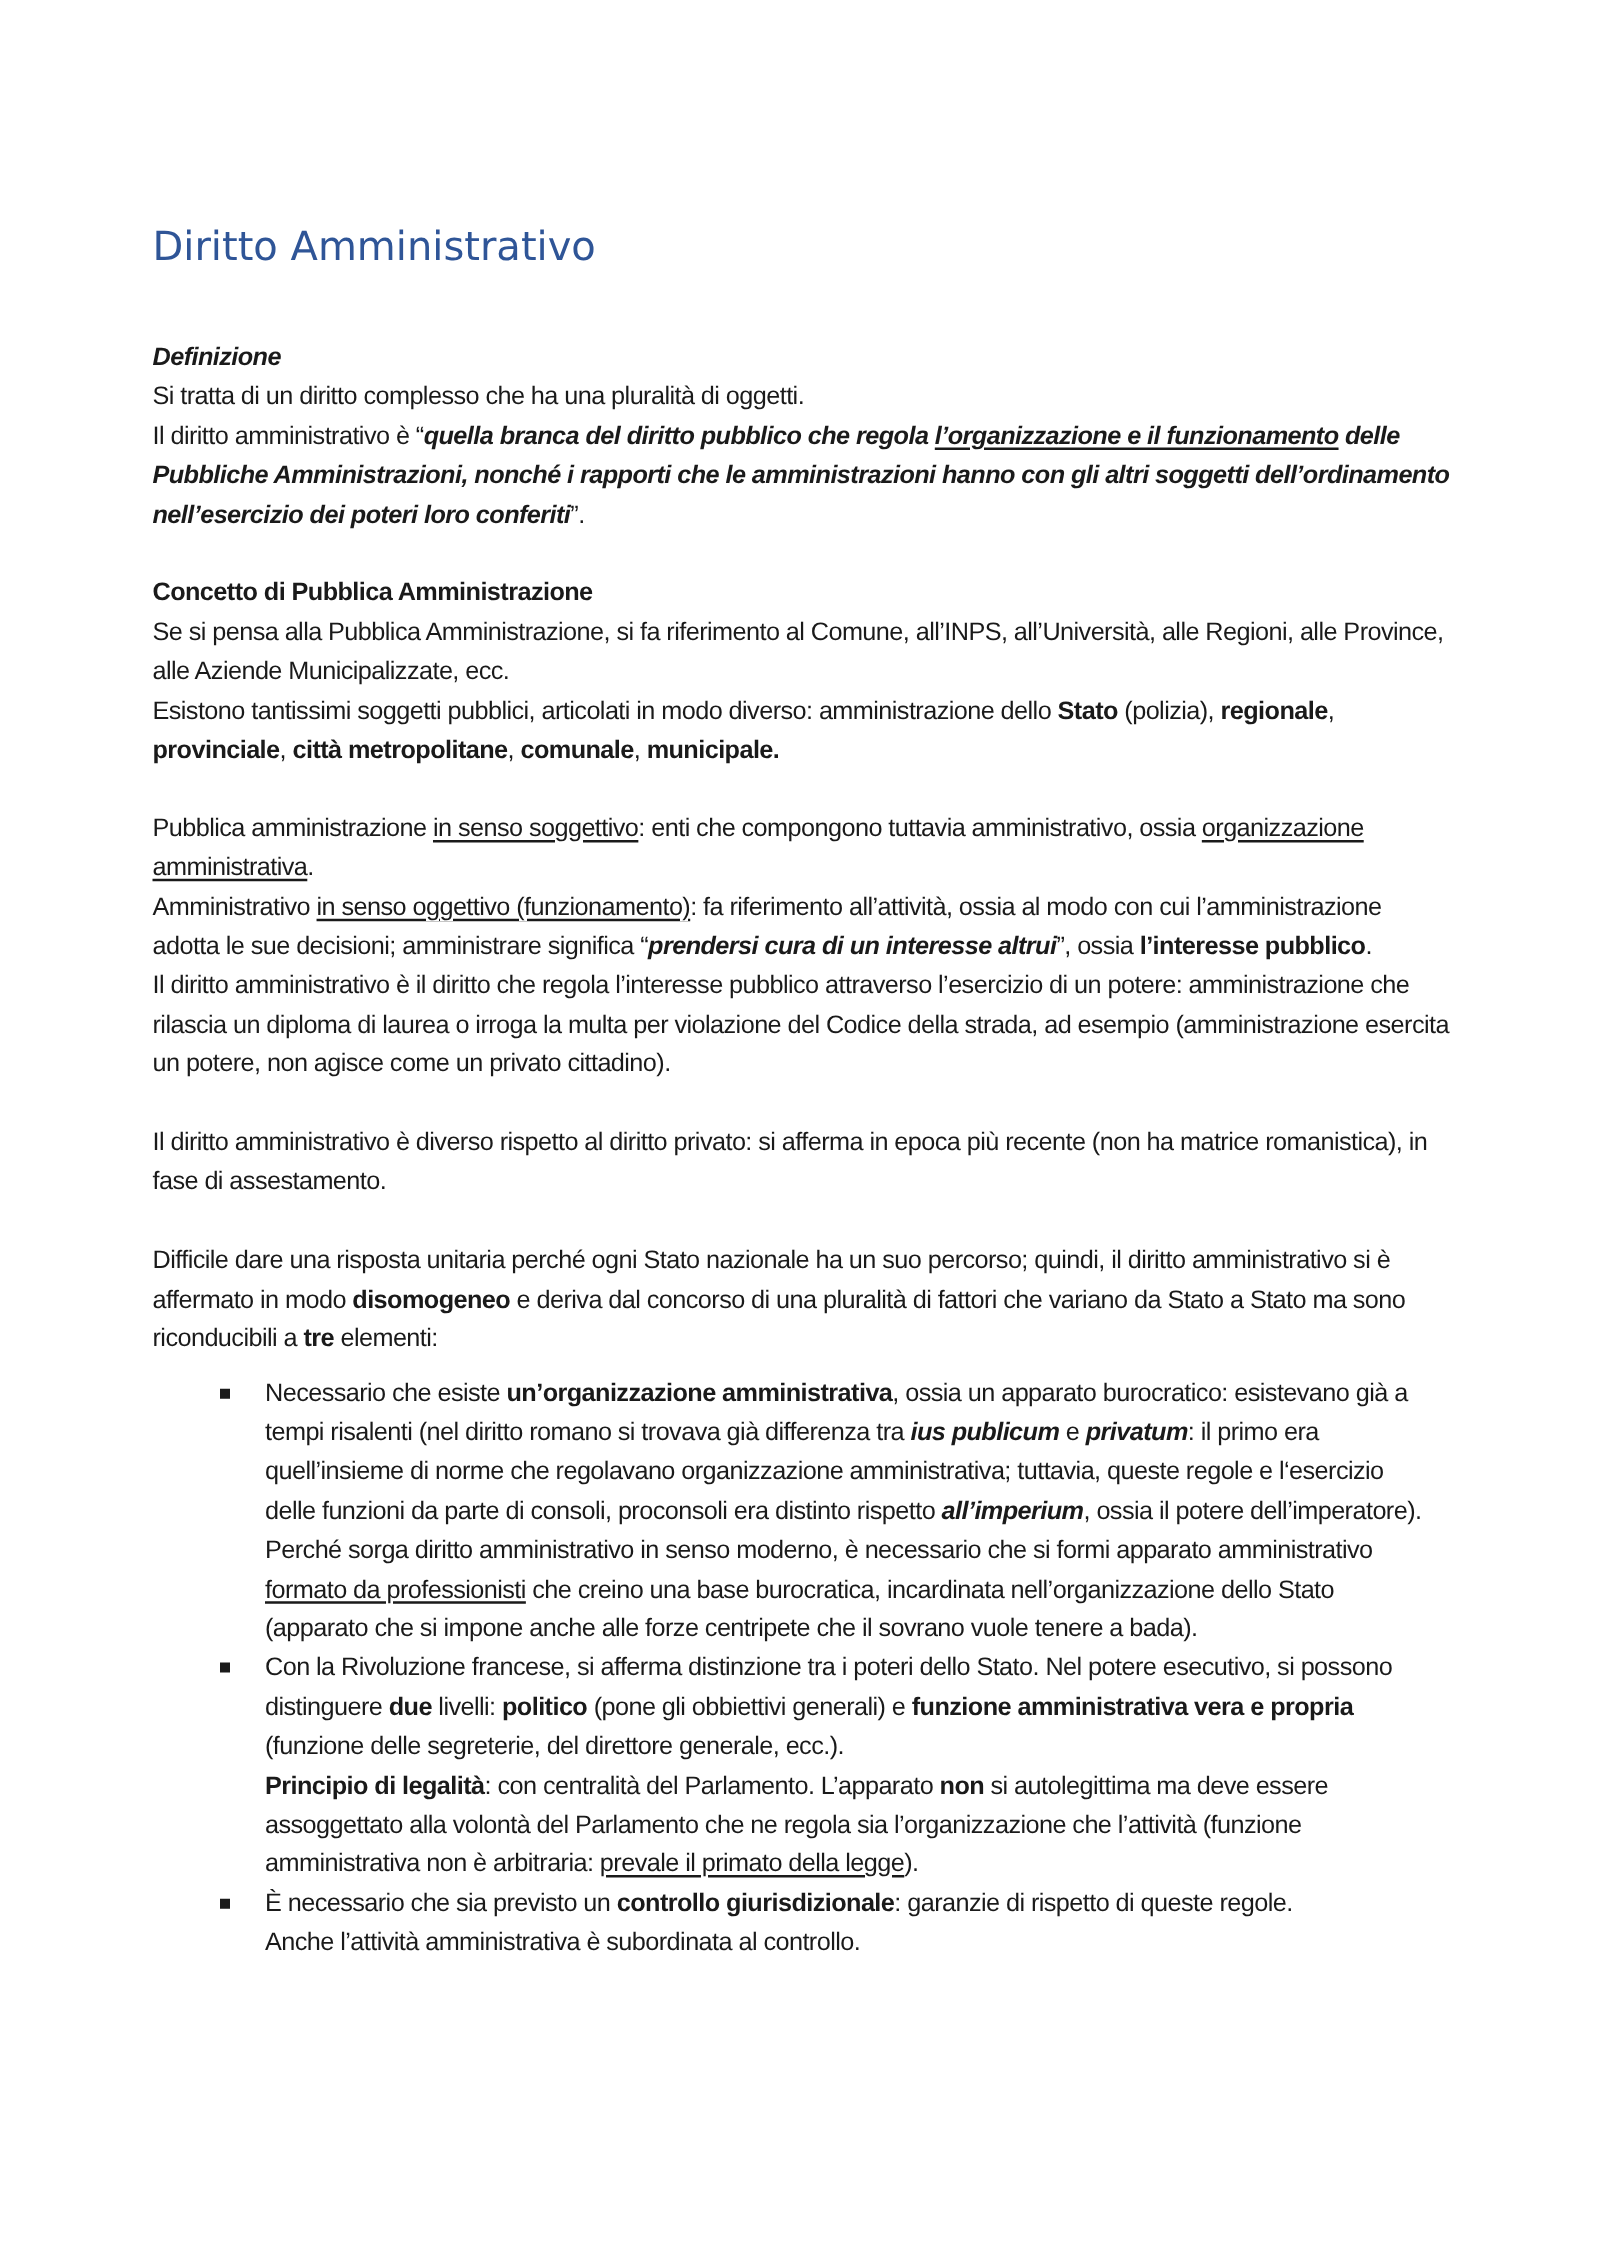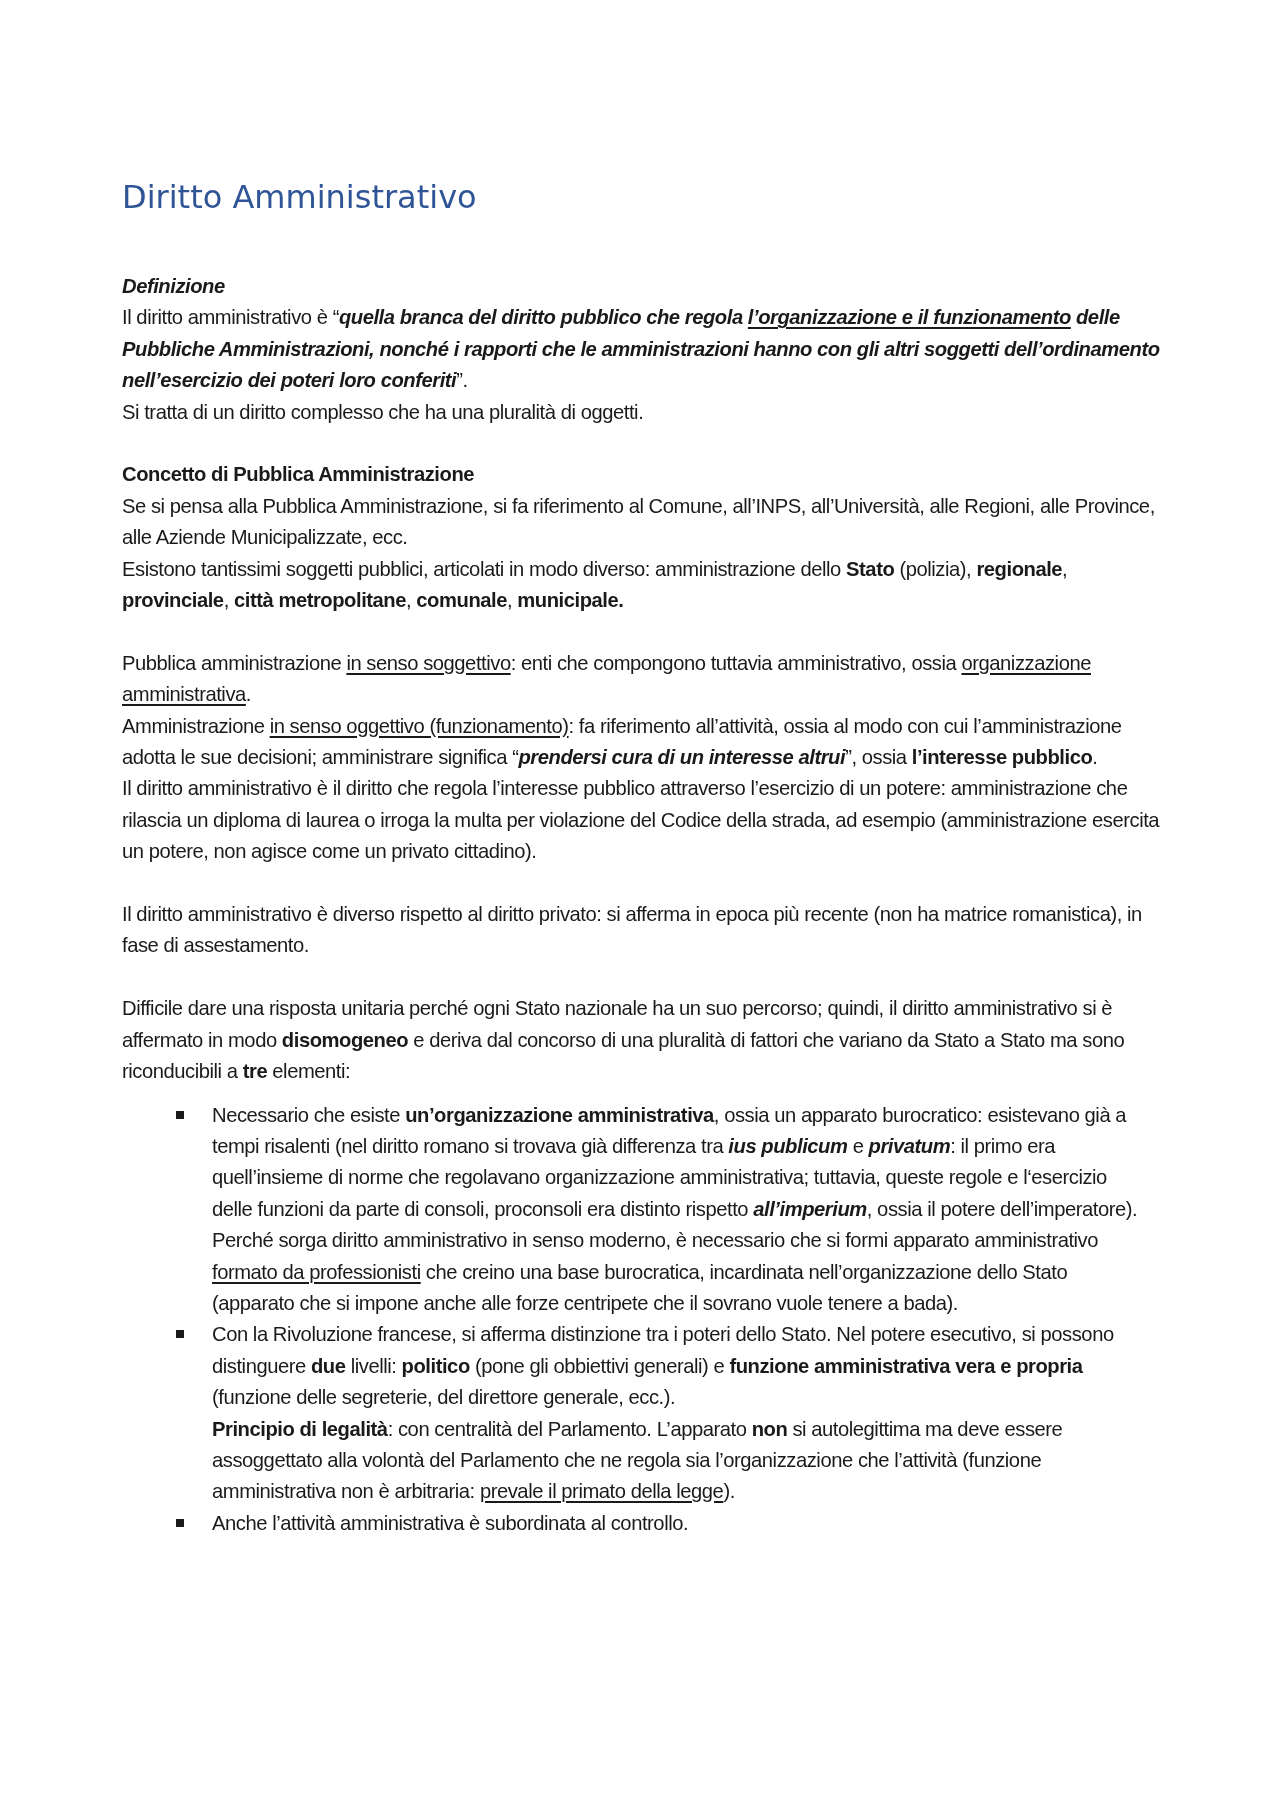--- a/index.html
+++ b/index.html
@@ -40,49 +40,50 @@
 </head>
 <body>
 
 <div class="page">
   <div class="content">
     <h1 class="title">Diritto Amministrativo</h1>
 
     <div class="body-text">
 
       <p class="i">Definizione</p>
+      <p>Si tratta di un diritto complesso che ha una pluralità di oggetti.</p>
       <p><span>Il diritto amministrativo è “</span><span class="i">quella branca del diritto pubblico che regola </span><span class="i u">l’organizzazione e il funzionamento</span><span class="i"> delle Pubbliche Amministrazioni, nonché i rapporti che le amministrazioni hanno con gli altri soggetti dell’ordinamento nell’esercizio dei poteri loro conferiti</span><span>”.</span></p>
-      <p>Si tratta di un diritto complesso che ha una pluralità di oggetti.</p>
       <div class="gap"></div>
 
       <p class="b">Concetto di Pubblica Amministrazione</p>
       <p>Se si pensa alla Pubblica Amministrazione, si fa riferimento al Comune, all’INPS, all’Università, alle Regioni, alle Province, alle Aziende Municipalizzate, ecc.</p>
       <p><span>Esistono tantissimi soggetti pubblici, articolati in modo diverso: amministrazione dello </span><span class="b">Stato</span><span> (polizia), </span><span class="b">regionale</span><span>, </span><span class="b">provinciale</span><span>, </span><span class="b">città metropolitane</span><span>, </span><span class="b">comunale</span><span>, </span><span class="b">municipale.</span></p>
       <div class="gap"></div>
 
       <p><span>Pubblica amministrazione </span><span class="u">in senso soggettivo</span><span>: enti che compongono tuttavia amministrativo, ossia </span><span class="u">organizzazione amministrativa</span><span>.</span></p>
-      <p><span>Amministrazione </span><span class="u">in senso oggettivo (funzionamento)</span><span>: fa riferimento all’attività, ossia al modo con cui l’amministrazione adotta le sue decisioni; amministrare significa “</span><span class="i">prendersi cura di un interesse altrui</span><span>”, ossia </span><span class="b">l’interesse pubblico</span><span>.</span></p>
+      <p><span>Amministrativo </span><span class="u">in senso oggettivo (funzionamento)</span><span>: fa riferimento all’attività, ossia al modo con cui l’amministrazione adotta le sue decisioni; amministrare significa “</span><span class="i">prendersi cura di un interesse altrui</span><span>”, ossia </span><span class="b">l’interesse pubblico</span><span>.</span></p>
       <p>Il diritto amministrativo è il diritto che regola l’interesse pubblico attraverso l’esercizio di un potere: amministrazione che rilascia un diploma di laurea o irroga la multa per violazione del Codice della strada, ad esempio (amministrazione esercita un potere, non agisce come un privato cittadino).</p>
       <div class="gap"></div>
 
       <p>Il diritto amministrativo è diverso rispetto al diritto privato: si afferma in epoca più recente (non ha matrice romanistica), in fase di assestamento.</p>
       <div class="gap"></div>
 
       <p><span>Difficile dare una risposta unitaria perché ogni Stato nazionale ha un suo percorso; quindi, il diritto amministrativo si è affermato in modo </span><span class="b">disomogeneo</span><span> e deriva dal concorso di una pluralità di fattori che variano da Stato a Stato ma sono riconducibili a </span><span class="b">tre</span><span> elementi:</span></p>
 
       <ul class="bullets">
         <li>
           <span class="bullet"></span>
           <span>Necessario che esiste </span><span class="b">un’organizzazione amministrativa</span><span>, ossia un apparato burocratico: esistevano già a tempi risalenti (nel diritto romano si trovava già differenza tra </span><span class="i">ius publicum</span><span> e </span><span class="i">privatum</span><span>: il primo era quell’insieme di norme che regolavano organizzazione amministrativa; tuttavia, queste regole e l‘esercizio delle funzioni da parte di consoli, proconsoli era distinto rispetto </span><span class="i">all’imperium</span><span>, ossia il potere dell’imperatore). Perché sorga diritto amministrativo in senso moderno, è necessario che si formi apparato amministrativo </span><span class="u">formato da professionisti</span><span> che creino una base burocratica, incardinata nell’organizzazione dello Stato (apparato che si impone anche alle forze centripete che il sovrano vuole tenere a bada).</span>
         </li>
         <li>
           <span class="bullet"></span>
           <p><span>Con la Rivoluzione francese, si afferma distinzione tra i poteri dello Stato. Nel potere esecutivo, si possono distinguere </span><span class="b">due</span><span> livelli: </span><span class="b">politico</span><span> (pone gli obbiettivi generali) e </span><span class="b">funzione amministrativa vera e propria</span><span> (funzione delle segreterie, del direttore generale, ecc.).</span></p>
           <p><span class="b">Principio di legalità</span><span>: con centralità del Parlamento. L’apparato </span><span class="b">non</span><span> si autolegittima ma deve essere assoggettato alla volontà del Parlamento che ne regola sia l’organizzazione che l’attività (funzione amministrativa non è arbitraria: </span><span class="u">prevale il primato della legge</span><span>).</span></p>
         </li>
         <li>
           <span class="bullet"></span>
+          <p><span>È necessario che sia previsto un </span><span class="b">controllo giurisdizionale</span><span>: garanzie di rispetto di queste regole.</span></p>
           <p>Anche l’attività amministrativa è subordinata al controllo.</p>
         </li>
       </ul>
     </div>
   </div>
 </div>
 
 </body></html>

